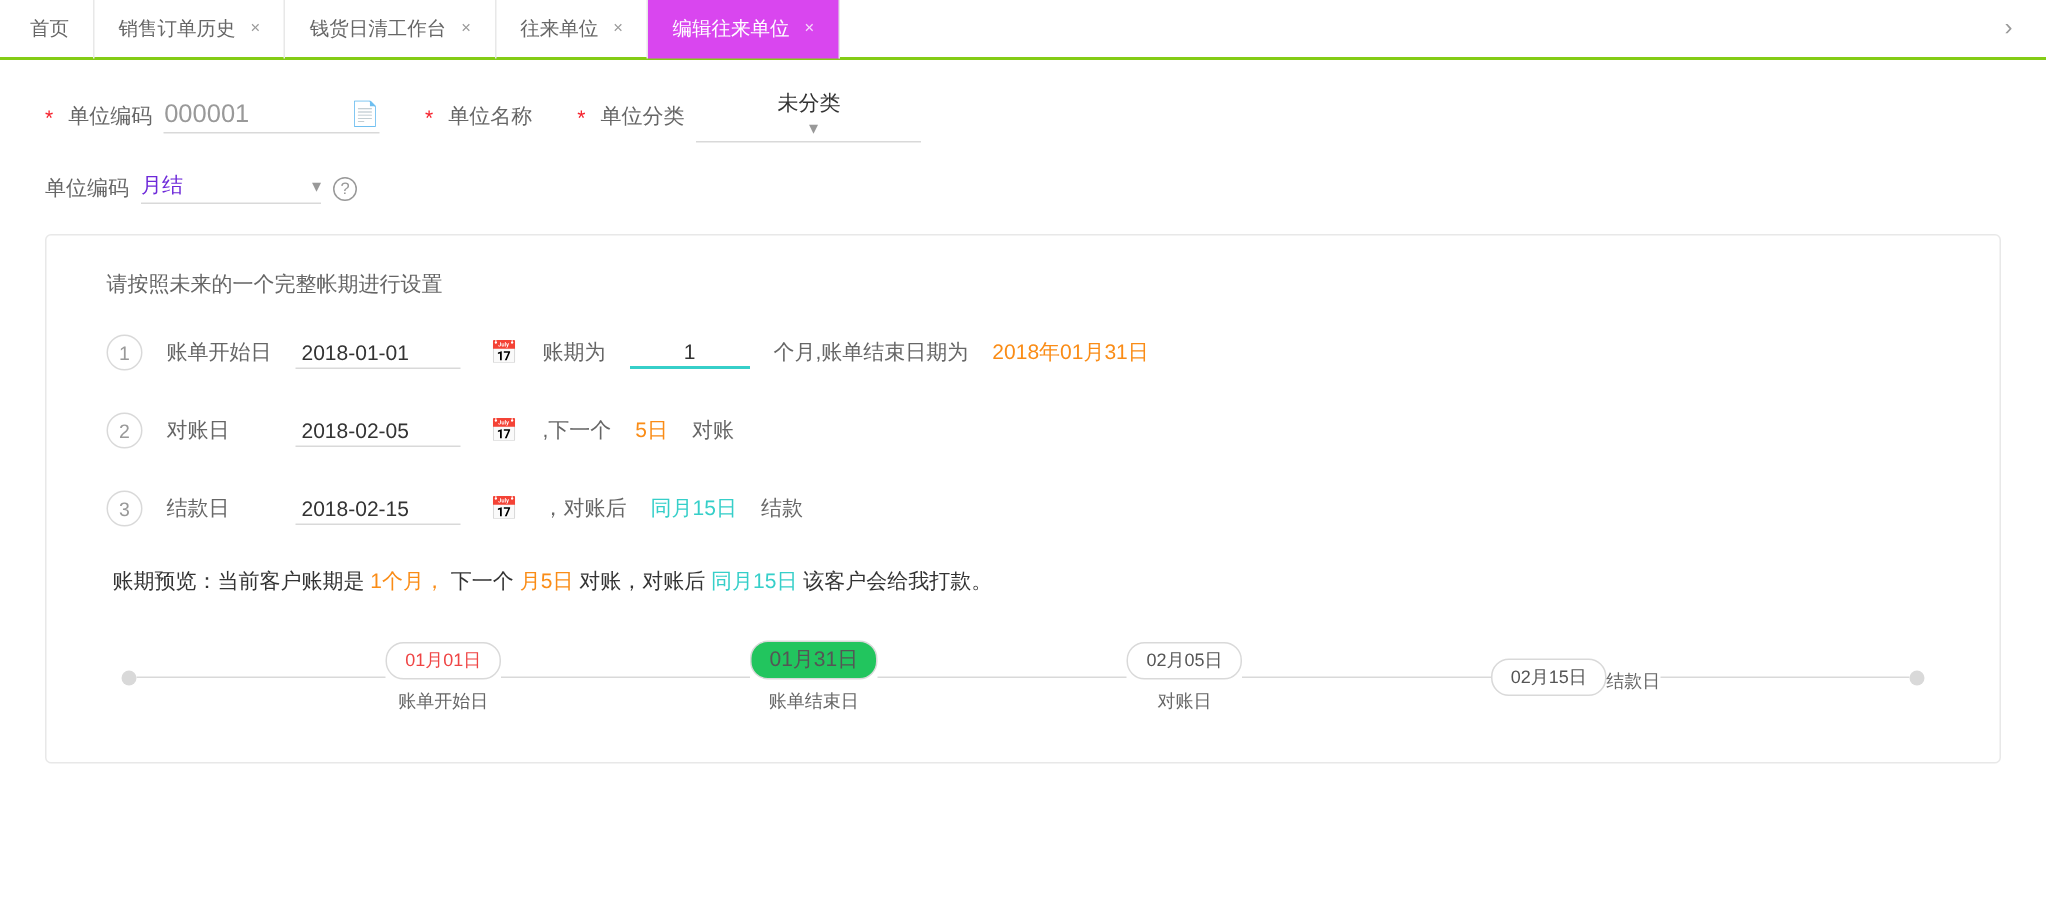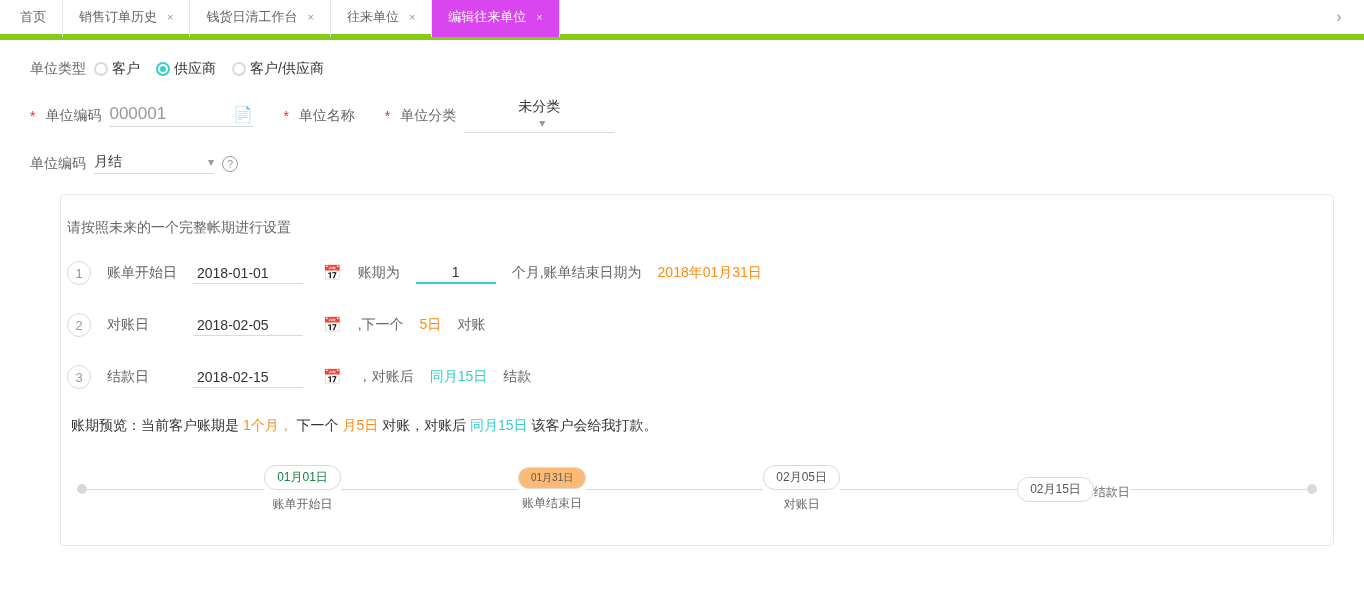--- a/index.html
+++ b/index.html
@@ -3,21 +3,21 @@
   <meta charset="utf-8">
   <style>
     * { box-sizing: border-box; margin: 0; padding: 0; }
     body { font-family: 'Microsoft YaHei', Arial, sans-serif; font-size: 14px; color: #333; background: #f5f5f5; }
 
     
     .tabs-bar {
       display: flex;
       align-items: center;
       background: #fff;
-      border-bottom: 6px solid #84cc16;
+      border-bottom: 2px solid #84cc16;
       height: 40px;
       padding: 17px 10px;
       position: relative;
     }
     .tab-item {
       display: flex;
       align-items: center;
       padding: 0 16px;
       height: 40px;
       cursor: pointer;
@@ -148,21 +148,21 @@
     
     .select-wrapper {
       display: flex;
       align-items: center;
       border-bottom: 1px solid #d9d9d9;
       cursor: pointer;
       padding-bottom: 2px;
       min-width: 120px;
     }
     .select-value {
-      color: #404040;
+      color: #6d28d9;
       flex: 1;
       font-size: 14px;
     }
     .select-arrow {
       color: #999;
       font-size: 12px;
       margin-left: 6px;
     }
     .classification-select {
       min-width: 150px;
@@ -181,23 +181,22 @@
       display: flex;
       align-items: center;
       justify-content: center;
       cursor: pointer;
     }
 
     
     .panel {
       border: 1px solid #e8e8e8;
       border-radius: 4px;
-      padding: 24px 6px 32px;
+      padding: 24px 40px 32px;
       margin-bottom: 20px;
-      margin-left: 30px;
     }
     .panel-desc {
       font-size: 14px;
       color: #666;
       margin-bottom: 24px;
     }
 
     
     .step-row {
       display: flex;
@@ -285,39 +284,20 @@
   </div>
   <div class="tab-item active">
     <span>编辑往来单位</span>
     <span class="tab-close">×</span>
   </div>
   <div class="tab-expand-btn">›</div>
 </div>
 
 <div class="main-content">
 
-  <div class="form-row">
-    <div class="form-group">
-      <span class="form-label">单位类型</span>
-      <div class="radio-group">
-        <div class="radio-item">
-          <div class="radio-circle"></div>
-          <span>客户</span>
-        </div>
-        <div class="radio-item">
-          <div class="radio-circle checked"></div>
-          <span>供应商</span>
-        </div>
-        <div class="radio-item">
-          <div class="radio-circle"></div>
-          <span>客户/供应商</span>
-        </div>
-      </div>
-    </div>
-  </div>
 
   <div class="form-row">
     <div class="form-group">
       <span class="required-star">*</span>
       <span class="form-label">单位编码</span>
       <div class="unit-code-wrapper">
         <input type="text" class="" value="000001" style="border: none; outline: none; width: 120px; font-size: 17px; color: rgb(153, 153, 153); background: transparent;">
         <span class="unit-code-icon">📄</span>
       </div>
     </div>
@@ -390,28 +370,28 @@
       <span> 该客户会给我打款。</span>
     </div>
 
     <div style="display:flex; align-items:center; width:100%; padding: 0 10px;">
 
       <div style="width:10px;height:10px;border-radius:50%;background:#d9d9d9;flex-shrink:0;margin-top:0;"></div>
 
       <div style="flex:1;height:1px;background:#d9d9d9;"></div>
 
       <div style="display:flex;flex-direction:column;align-items:center;">
-        <div style="border:1px solid #d9d9d9;border-radius:12px;padding:3px 12px;font-size:12px;color:#15803d;background:#fff;white-space:nowrap;">01月01日</div>
+        <div style="border:1px solid #d9d9d9;border-radius:12px;padding:3px 12px;font-size:12px;color:#ef4444;background:#fff;white-space:nowrap;">01月01日</div>
         <div style="font-size:12px;color:#666;margin-top:6px;">账单开始日</div>
       </div>
 
       <div style="flex:1;height:1px;background:#d9d9d9;"></div>
 
       <div style="display:flex;flex-direction:column;align-items:center;">
-        <div style="border:1px solid #d9d9d9;border-radius:12px;padding:3px 12px;font-size:10px;color:#555;background:#fdba74;white-space:nowrap;">01月31日</div>
+        <div style="border:1px solid #d9d9d9;border-radius:12px;padding:3px 12px;font-size:14px;color:#555;background:#22c55e;white-space:nowrap;">01月31日</div>
         <div style="font-size:12px;color:#666;margin-top:6px;">账单结束日</div>
       </div>
 
       <div style="flex:1;height:1px;background:#d9d9d9;"></div>
 
       <div style="display:flex;flex-direction:column;align-items:center;">
         <div style="border:1px solid #d9d9d9;border-radius:12px;padding:3px 12px;font-size:12px;color:#555;background:#fff;white-space:nowrap;">02月05日</div>
         <div style="font-size:12px;color:#666;margin-top:6px;">对账日</div>
       </div>
 

